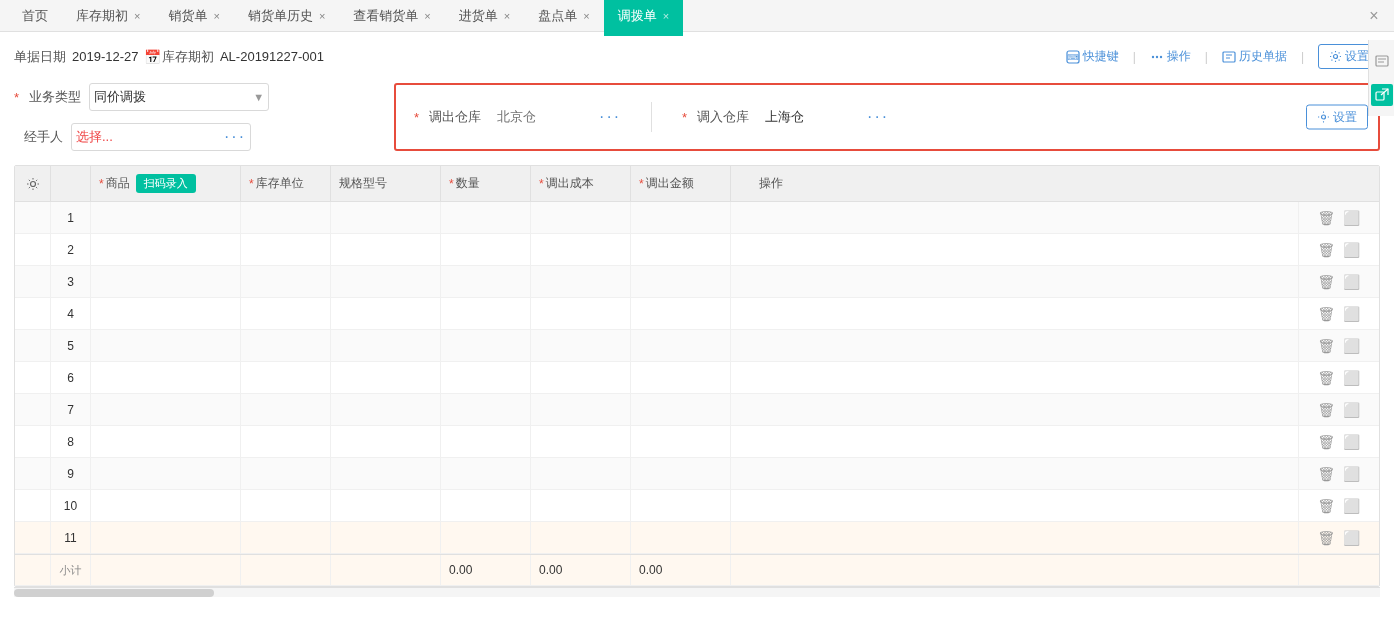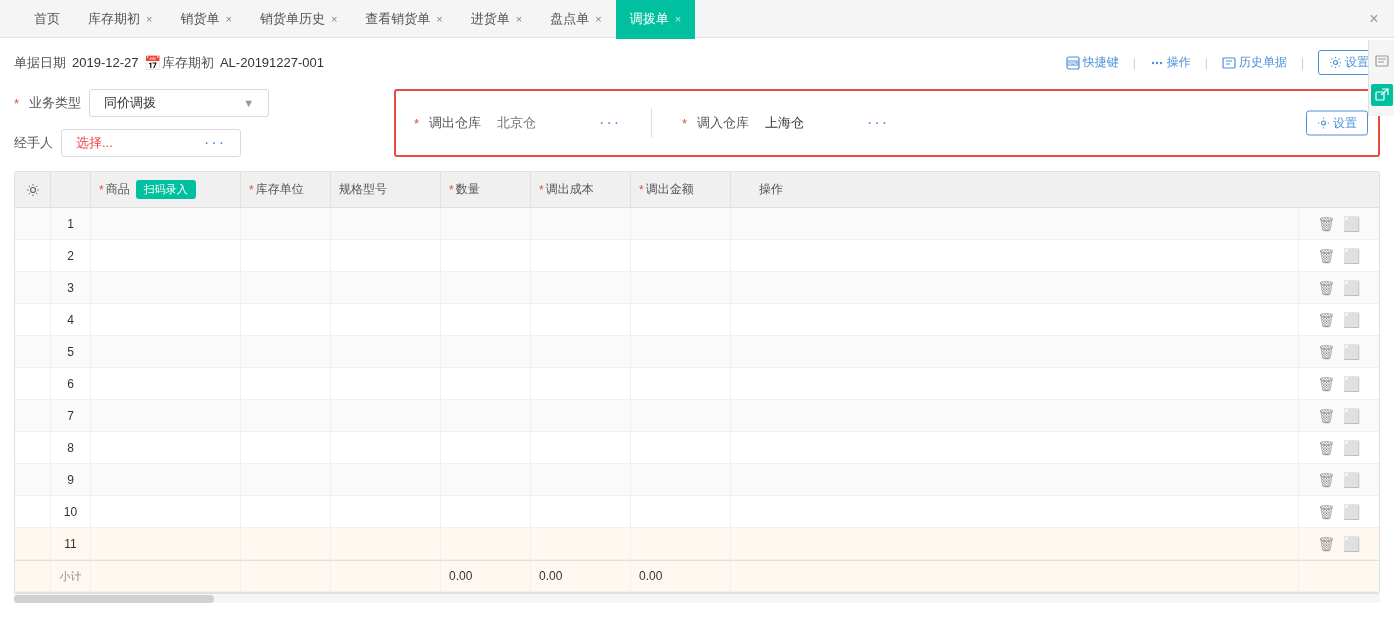--- a/index.html
+++ b/index.html
@@ -1,20 +1,20 @@
 <!DOCTYPE html>
 <html><head>
   <meta charset="utf-8">
   <style>
     * { box-sizing: border-box; margin: 0; padding: 0; }
     body { font-family: "Microsoft YaHei", "PingFang SC", Arial, sans-serif; font-size: 13px; background: #fff; color: #333; overflow: hidden; }
     
     
     .tab-bar {
-      display: flex; align-items: center; height: 38px; background: #f5f5f5; border-bottom: 1px solid #e0e0e0; padding: 0 20px;
+      display: flex; align-items: center; height: 32px; background: #f5f5f5; border-bottom: 1px solid #e0e0e0; padding: 0 8px;
       position: relative;
     }
     .tab-item {
       display: flex; align-items: center; padding: 0 14px; height: 40px; cursor: pointer; font-size: 13px; color: #555; white-space: nowrap; position: relative;
     }
     .tab-item.active { background: #00c0a0; color: #fff; }
     .tab-item .close-btn { margin-left: 6px; font-size: 11px; cursor: pointer; opacity: 0.7; }
     .tab-bar-close {
       position: absolute; right: 10px; top: 50%; transform: translateY(-50%);
       width: 20px; height: 20px; display: flex; align-items: center; justify-content: center;
@@ -52,21 +52,21 @@
       display: flex; flex-direction: column; gap: 12px; min-width: 360px;
     }
     .form-right {
       flex: 1; border: 2px solid #e74c3c; border-radius: 3px; padding: 10px 18px; margin-left: 20px; display: flex; align-items: center; gap: 30px; position: relative;
     }
     .form-field { display: flex; align-items: center; gap: 8px; }
     .required-star { color: #e74c3c; margin-right: 2px; }
     .field-label { color: #555; white-space: nowrap; }
     .field-value { color: #333; min-width: 80px; }
     .field-select {
-      display: flex; align-items: center; gap: 6px; border: 1px solid #d9d9d9; padding: 4px 14px; border-radius: 3px; min-width: 180px; cursor: pointer;
+      display: flex; align-items: center; gap: 6px; border: 1px solid #d9d9d9; padding: 4px 4px; border-radius: 3px; min-width: 180px; cursor: pointer;
     }
     .field-dots { color: #4a90d9; cursor: pointer; font-size: 16px; letter-spacing: 2px; }
     .divider-line { width: 1px; background: #e0e0e0; height: 30px; }
 
     
     .table-wrap { border: 1px solid #e0e0e0; border-radius: 2px; overflow: hidden; }
     .table-header {
       display: flex; align-items: center; background: #f0f0f0; border-bottom: 1px solid #e0e0e0; height: 36px;
     }
     .th {
@@ -219,21 +219,21 @@
         <div class="form-left">
           <div class="form-field">
             <span class="required-star">*</span>
             <span class="field-label">业务类型</span>
             <div class="field-select">
               <span>同价调拨</span>
               <span style="margin-left:auto; color:#999; font-size:11px;">▼</span>
             </div>
           </div>
           <div class="form-field">
-            <span class="field-label" style="">经手人</span>
+            <span class="field-label" style="margin-left:10px;">经手人</span>
             <div class="field-select">
               <span style="color:#ef4444;">选择...</span>
               <span style="margin-left:auto; color:#4a90d9; font-size:16px; letter-spacing:2px;">···</span>
             </div>
           </div>
         </div>
 
         <div class="form-right">
           <div class="form-field">
             <span class="required-star">*</span>

